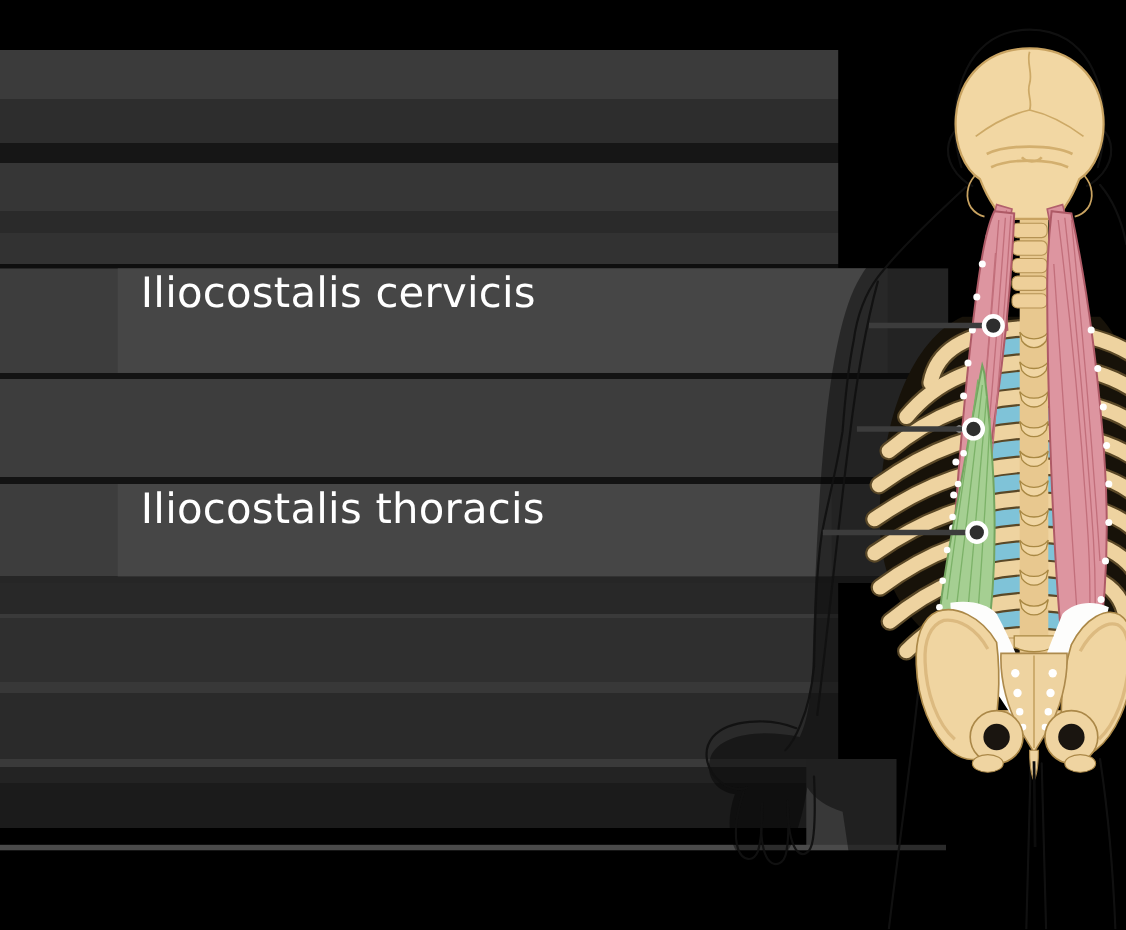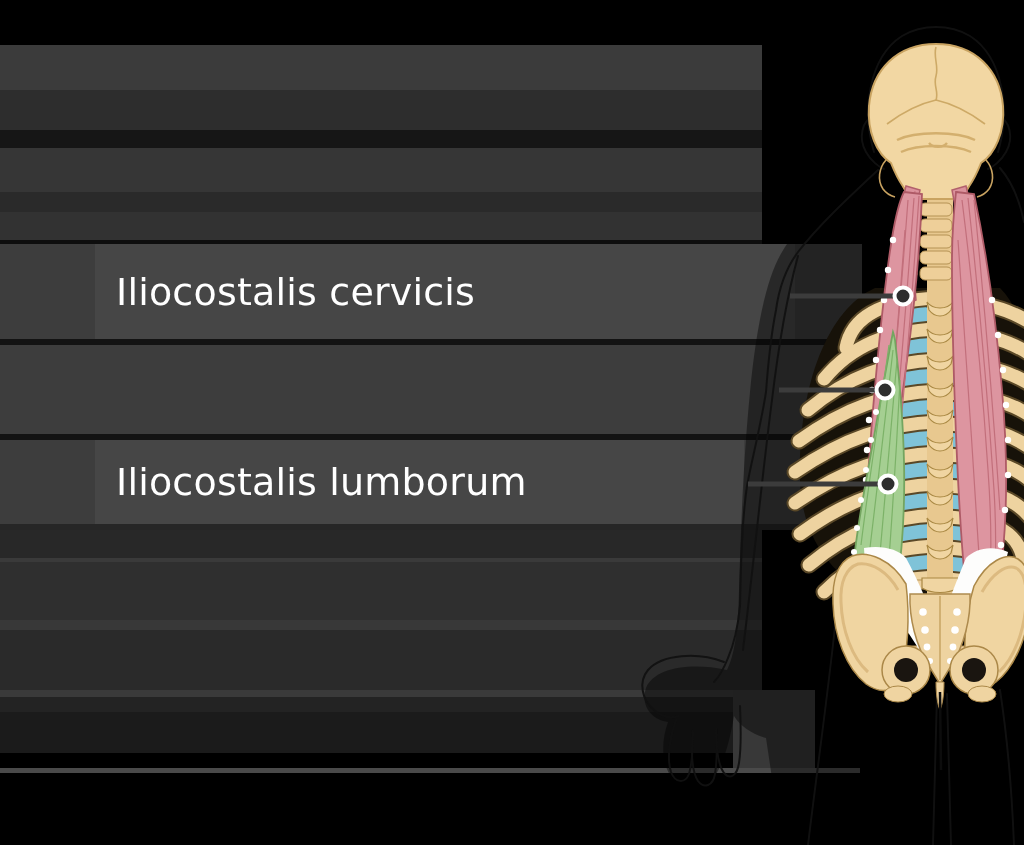--- a/index.html
+++ b/index.html
@@ -15,21 +15,21 @@
       #3d3d3d 0 95px,#131313 95px 101px,#3d3d3d 101px 190px,#131313 190px 196px,
       #3d3d3d 196px 280px,#262626 280px 286px);}
   .stripes-bottom{position:absolute;left:0;top:530px;width:762px;height:315px;z-index:0;
     background:linear-gradient(to bottom,
       #282828 0 28px,#3a3a3a 28px 32px,#2f2f2f 32px 90px,#383838 90px 100px,
       #2a2a2a 100px 160px,#3a3a3a 160px 167px,#232323 167px 182px,
       #1b1b1b 182px 223px,#000 223px 315px);}
   .dim-panel{position:absolute;left:733px;top:690px;width:82px;height:80px;background:#383838;z-index:0;}
   .dim-line{position:absolute;left:0;top:768px;width:860px;height:5px;background:#4a4a4a;z-index:0;}
   
-  .label-bar{position:absolute;left:95px;background:#464646;display:flex;align-items:center;
+  .label-bar{position:absolute;left:107px;background:#464646;display:flex;
              padding-left:21px;box-sizing:border-box;z-index:2;cursor:pointer;}
   .label-bar span{color:#fff;font-size:38px;letter-spacing:.2px;white-space:nowrap;}
   .bar-1{top:244px;width:700px;height:95px;}
   .bar-2{top:345px;width:677px;height:89px;}
   .bar-3{top:440px;width:649px;height:84px;}
   
   .figure{position:absolute;left:0;top:0;z-index:3;}
 </style>
 </head>
 <body>
@@ -39,21 +39,21 @@
   <div class="stripes-top"></div>
   <div class="stripes-mid"></div>
   <div class="stripes-bottom"></div>
   <div class="dim-panel"></div>
   <div class="dim-line"></div>
 
   <div class="label-bar bar-1">
     <span>Iliocostalis cervicis</span>
   </div>
   <div class="label-bar bar-3">
-    <span>Iliocostalis lumborum</span>
+    <span>Iliocostalis thoracis</span>
   </div>
 
   <svg class="figure" width="1024" height="845" viewBox="0 0 1024 845">
 
     <path fill="rgba(0,0,0,0.42)" d="
       M 936,24 C 896,24 868,50 862,90 C 858,120 864,146 874,162
       C 836,192 798,224 782,252 C 766,278 756,330 750,392
       C 744,452 741,520 739,590 C 738,634 734,656 727,670
       C 690,662 654,668 646,688 C 640,706 652,720 668,722
       C 660,744 662,768 674,780 C 688,792 706,788 716,774

